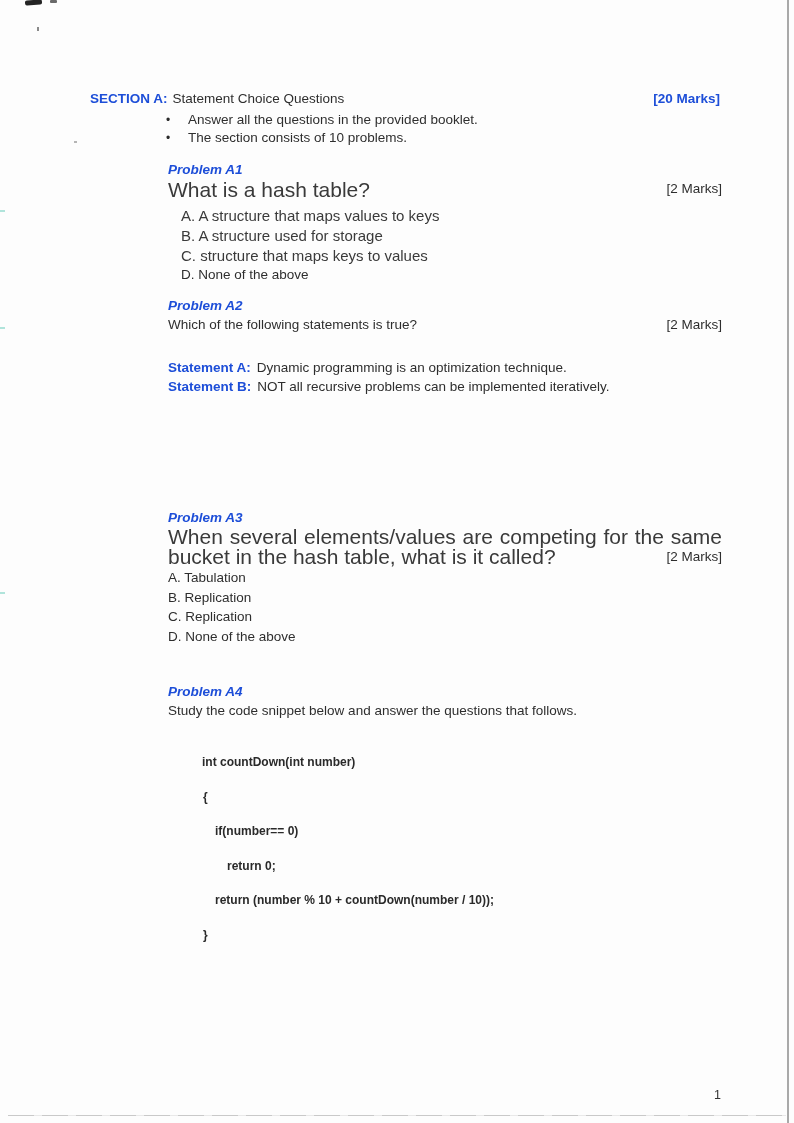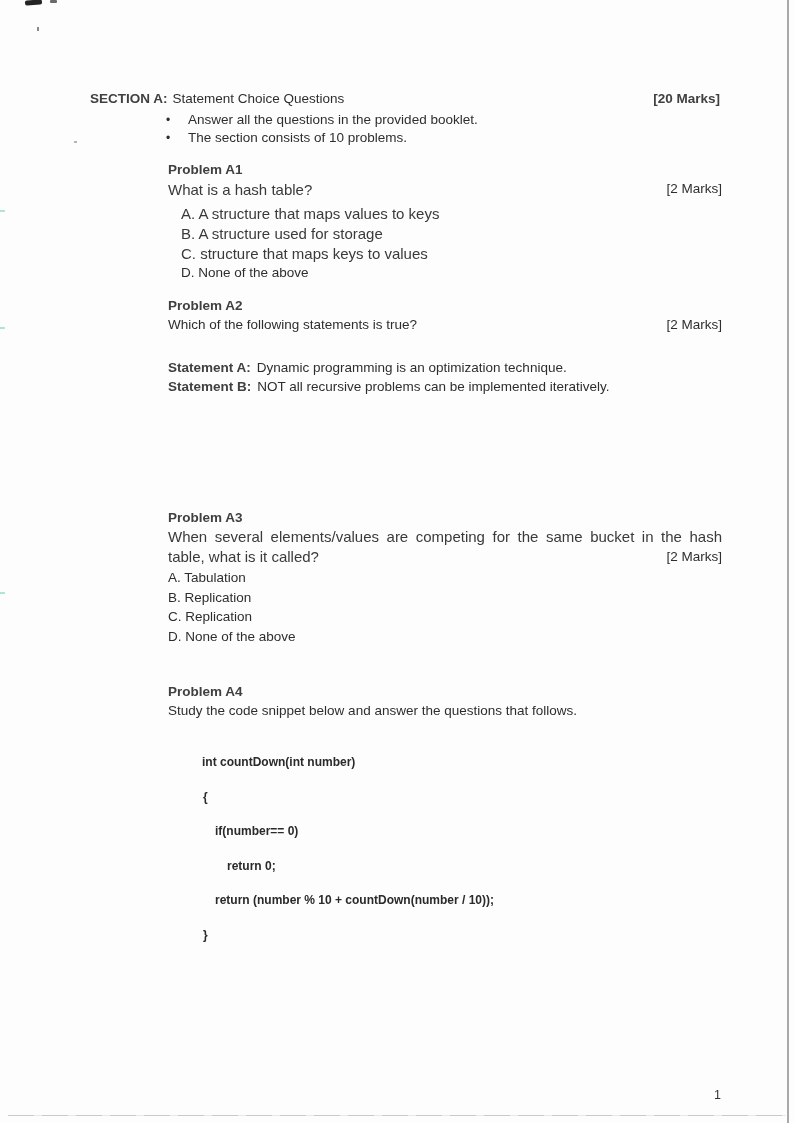--- a/index.html
+++ b/index.html
@@ -2,41 +2,41 @@
 <html><head>
 <meta charset="utf-8">
 <style>
   html,body { margin:0; padding:0; background:#ffffff; }
   .page {
     position:relative; width:794px; height:1123px;
     background:#fdfdfd; overflow:hidden;
     font-family:"Liberation Sans", sans-serif;
     color:#2e2e2e;
   }
-  .b { font-weight:bold; color:#404040; }
+  .b { font-weight:bold; color:#1d4ed8; }
 
   
   .sec-header { position:absolute; left:90px; top:90px; width:630px; font-size:13.5px; line-height:18px; }
   .sec-row { position:relative; height:18px; white-space:nowrap; }
   .sec-title { margin-left:5px; }
   .marks-abs { position:absolute; right:0; top:0; font-size:13.5px; }
   .instr { margin-top:3px; }
   .instr-row { display:flex; height:18px; }
   .instr-dot { margin-left:76px; width:22px; font-size:12px; color:#2a2a2a; }
   .instr-text { flex:1; }
 
   
   .problem { position:absolute; left:168px; width:554px; font-size:13.5px; line-height:19px; }
   #p1 { top:160px; }
   #p2 { top:296px; }
   #p3 { top:508px; }
   #p4 { top:682px; }
-  .ph { height:19px; }
+  .ph { height:19px;font-style:italic; }
   .qrow { position:relative; }
-  .q-lg { font-size:15px; line-height:21px; color:#3a3a3a; }
+  .q-lg { font-size:21px; line-height:21px; color:#3a3a3a; }
   .q-just { text-align:justify; line-height:19.5px; }
   .marks-a3 { position:absolute; right:0px; top:20px; font-size:13.5px; }
   .opts-a1 { margin-top:4px; }
   .opts-a1 .opt { line-height:19.8px;margin-left:13px; }
   .opt-lg { font-size:15px; color:#3a3a3a; }
   .statements { margin-top:24px; }
   .st-row { height:19px; }
   .st-text { margin-left:6px; }
   .opts-a2 { margin-top:19px; }
   .opts-a2 .opt { line-height:19.2px; }

